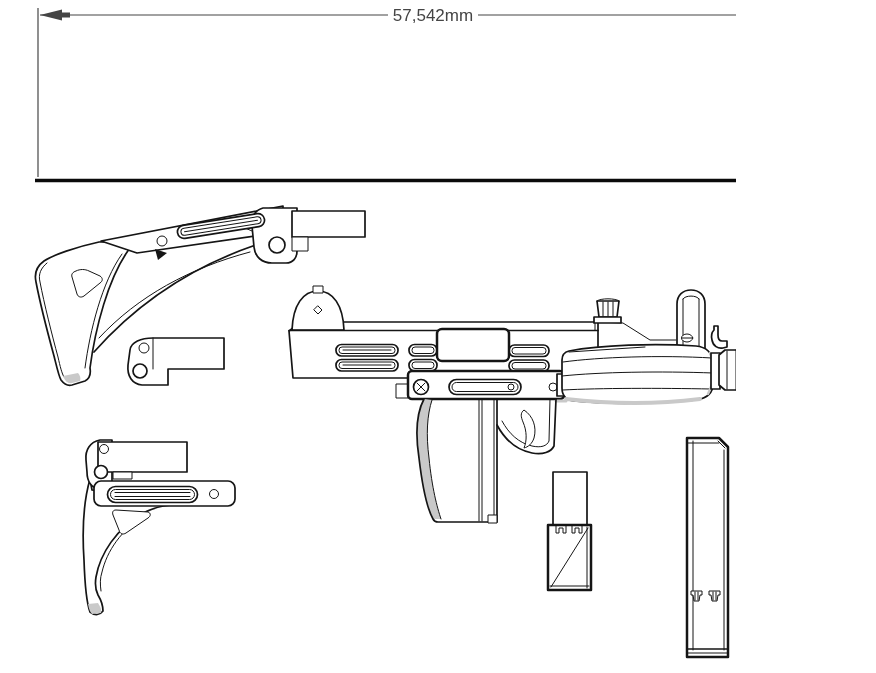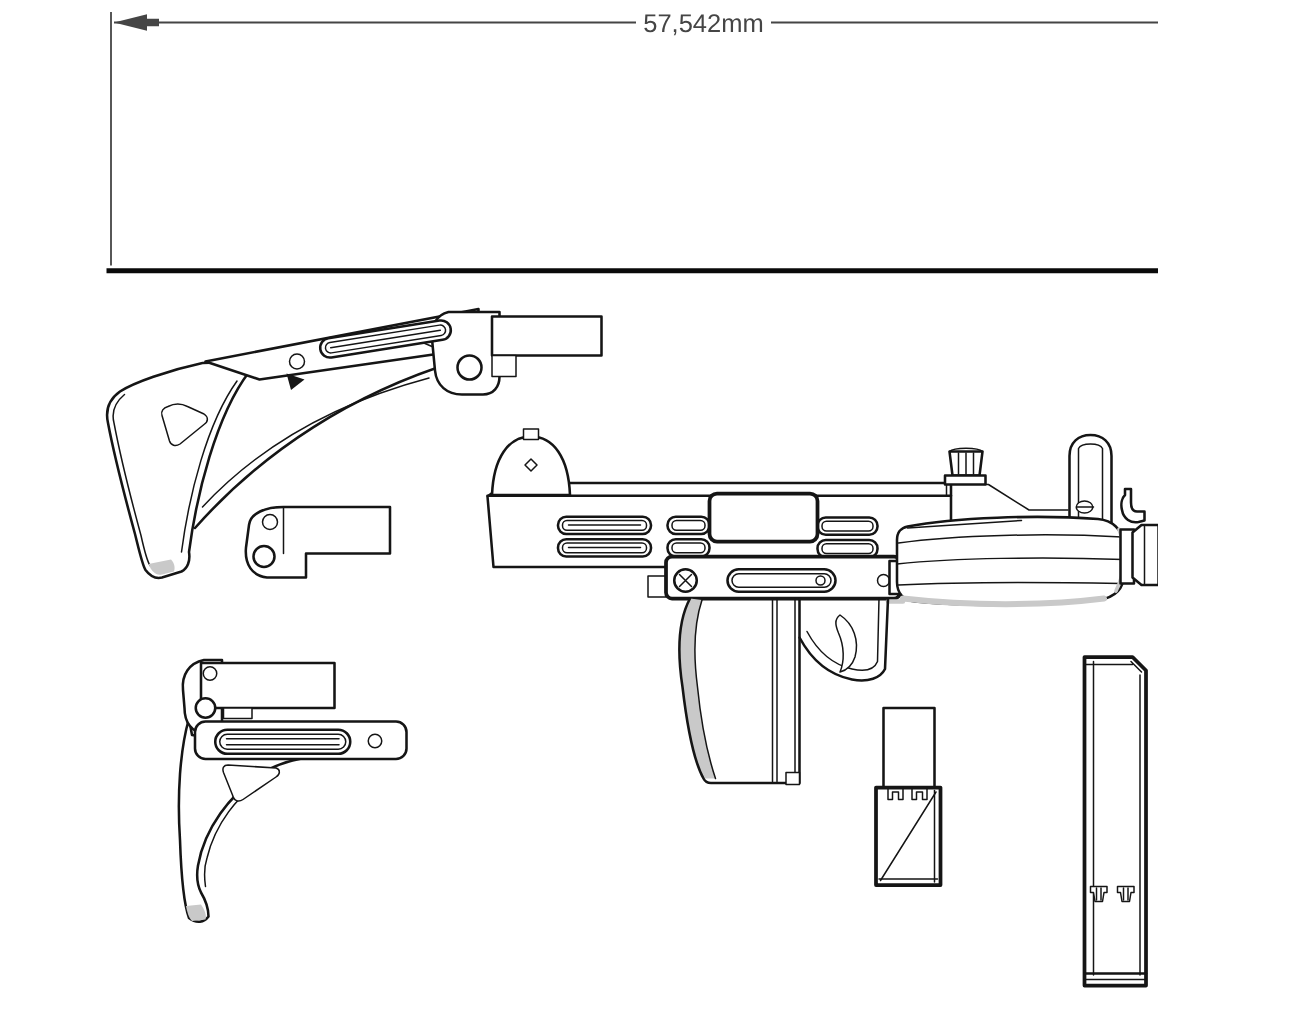--- a/index.html
+++ b/index.html
@@ -1,16 +1,16 @@
 <!DOCTYPE html>
 <html style="--line: #151515; --dimension: #454545; --shade: #c9c9c9; --background: #ffffff;"><head>
 <meta charset="utf-8">
 <style>
   html,body{margin:0;padding:0;background:var(--background,#fff);}
-  .canvas{position:relative;width:736px;height:673px;background:var(--background,#fff);overflow:hidden;padding-left:36px;}
+  .canvas{position:relative;width:736px;height:673px;background:var(--background,#fff);overflow:hidden;}
   svg{display:block;}
   
   .s   {stroke:var(--line,#151515);fill:none;stroke-linejoin:round;stroke-linecap:round;}
   .sw  {stroke:var(--line,#151515);fill:#fff;stroke-linejoin:round;}
   .thin {stroke-width:1;}
   .med  {stroke-width:1.7;}
   .thick{stroke-width:2.5;}
   .shade{fill:var(--shade,#c9c9c9);stroke:none;}
   .shln {stroke:var(--shade,#c9c9c9);fill:none;stroke-linecap:round;}
   .lnfill{fill:var(--line,#151515);stroke:none;}

